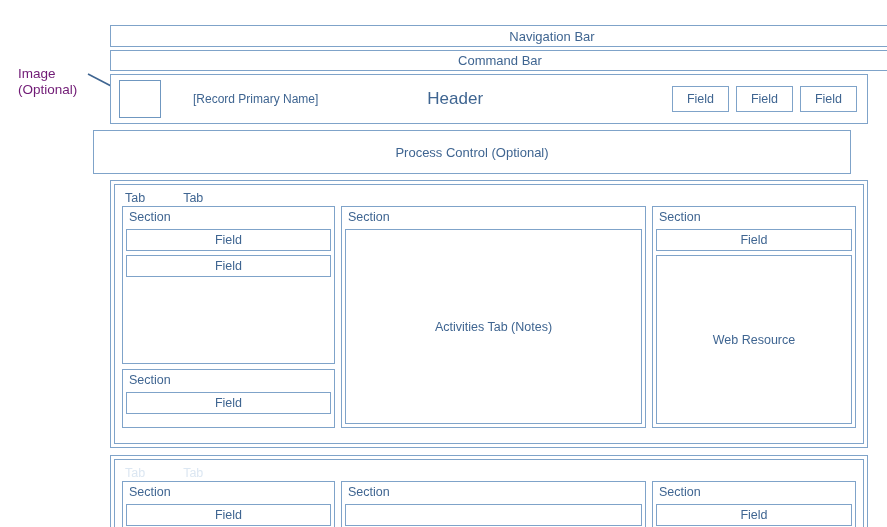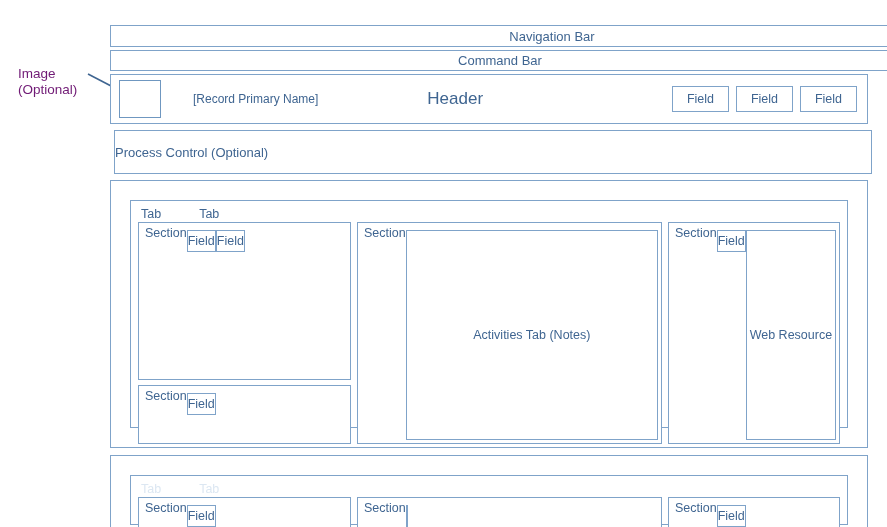--- a/index.html
+++ b/index.html
@@ -99,40 +99,40 @@
     display: flex;
     align-items: center;
     justify-content: center;
     font-size: 12.5px;
     background: #fff;
   }
 
   
   .process {
     position: absolute;
-    left: 114px;
+    left: 93px;
     top: 130px;
     width: 758px;
     height: 44px;
     box-sizing: border-box;
     border: 1.8px solid #7fa3c9;
     display: flex;
     align-items: center;
-    justify-content: flex-start;
+    justify-content: center;
     font-size: 13px;
     background: #fff;
   }
 
   
   .tabpanel {
     position: absolute;
     box-sizing: border-box;
     border: 1.8px solid #7fa3c9;
     background: #fff;
-    padding: 19px;
+    padding: 3px;
   }
   .tabpanel-inner {
     box-sizing: border-box;
     border: 1.6px solid #7fa3c9;
     width: 100%;
     height: 100%;
     position: relative;
     padding: 4px;
   }
   .tabrow {
@@ -151,20 +151,21 @@
     padding: 0 3px 3px 3px;
   }
 
   
   .section {
     box-sizing: border-box;
     border: 1.6px solid #7fa3c9;
     background: #fff;
     padding: 3px;
     display: flex;
+    flex-direction: column;
   }
   .section-title {
     font-size: 12.5px;
     line-height: 15px;
     padding-left: 3px;
     color: #3f6591;
   }
   .sec-item {
     box-sizing: border-box;
     border: 1.6px solid #7fa3c9;

